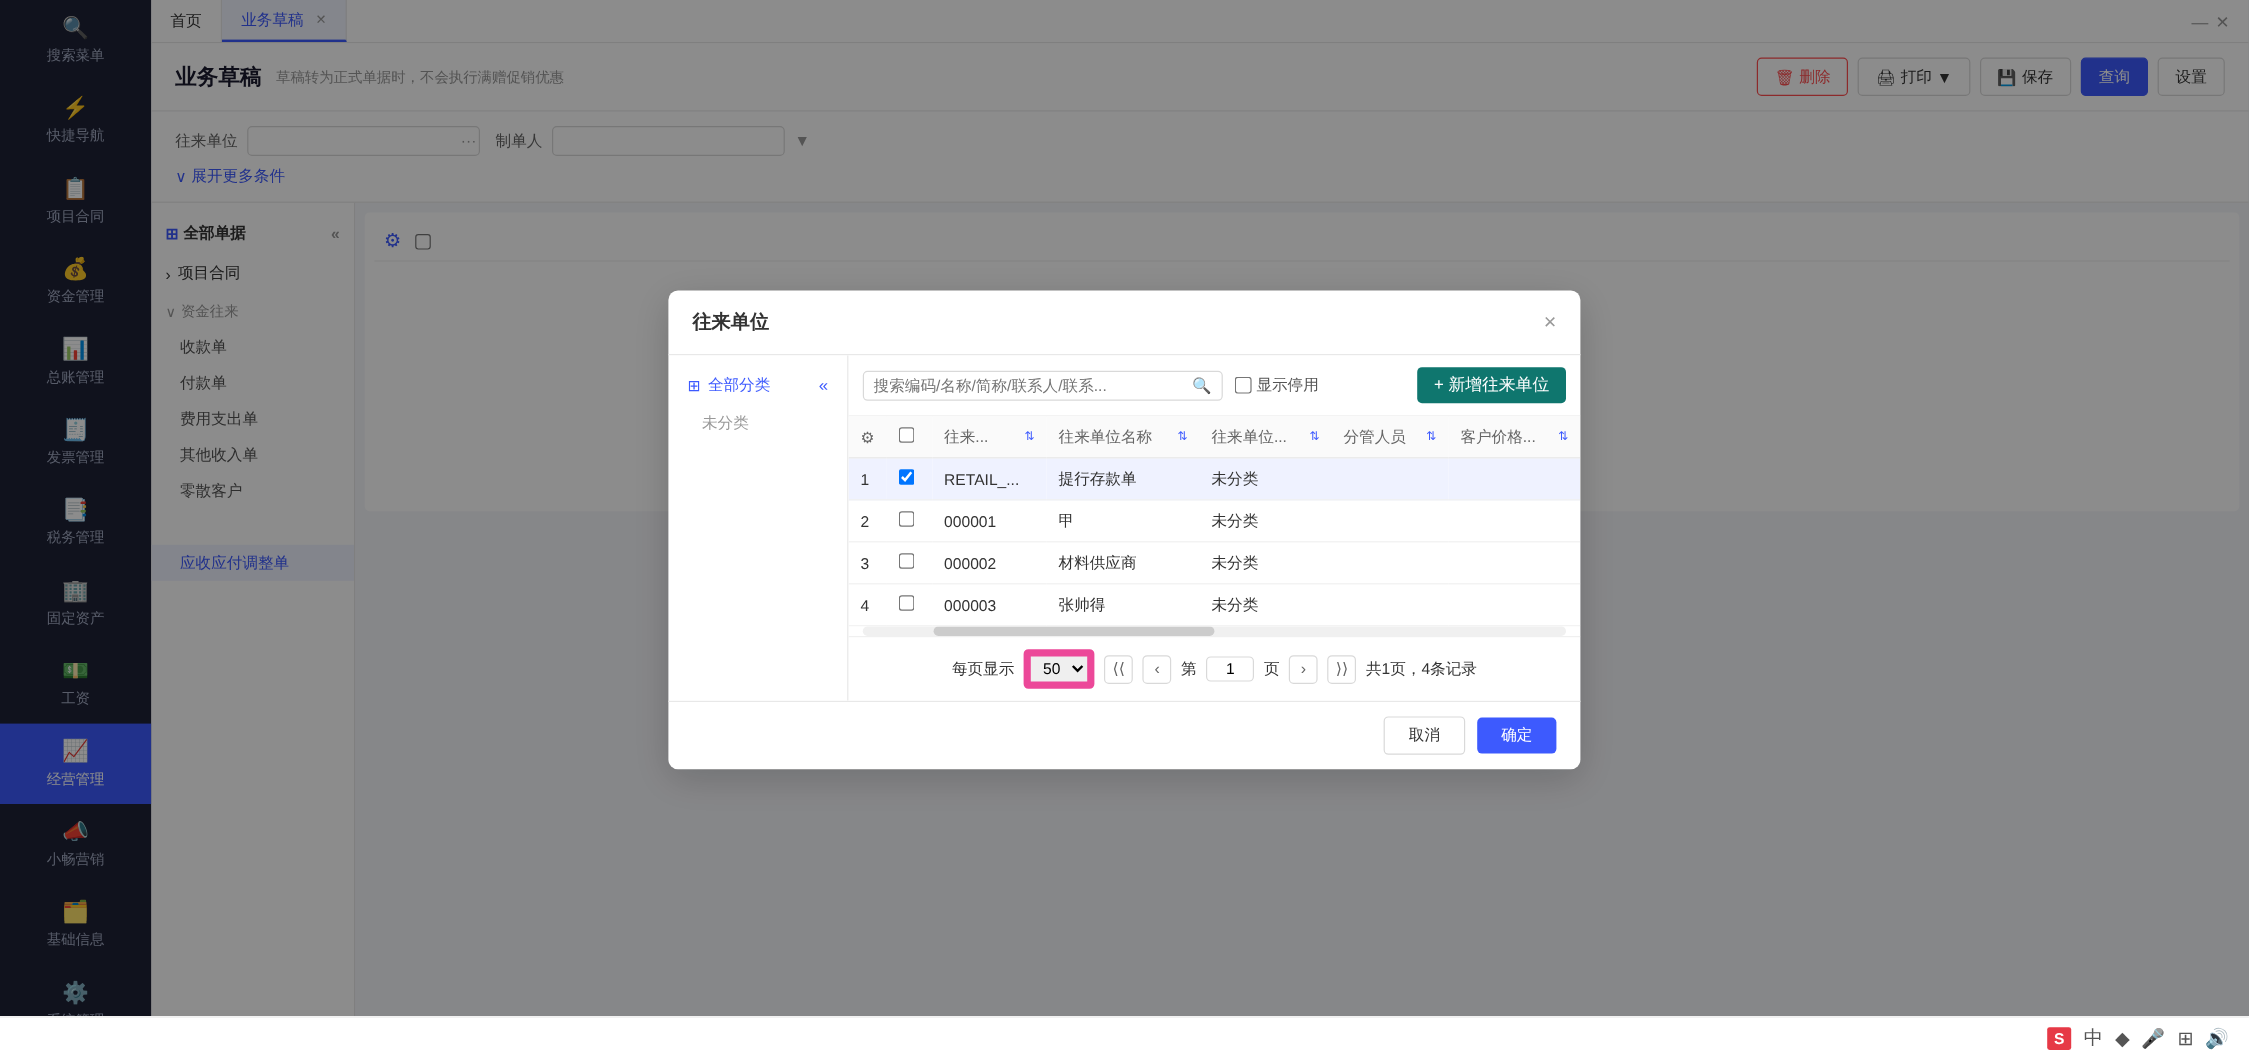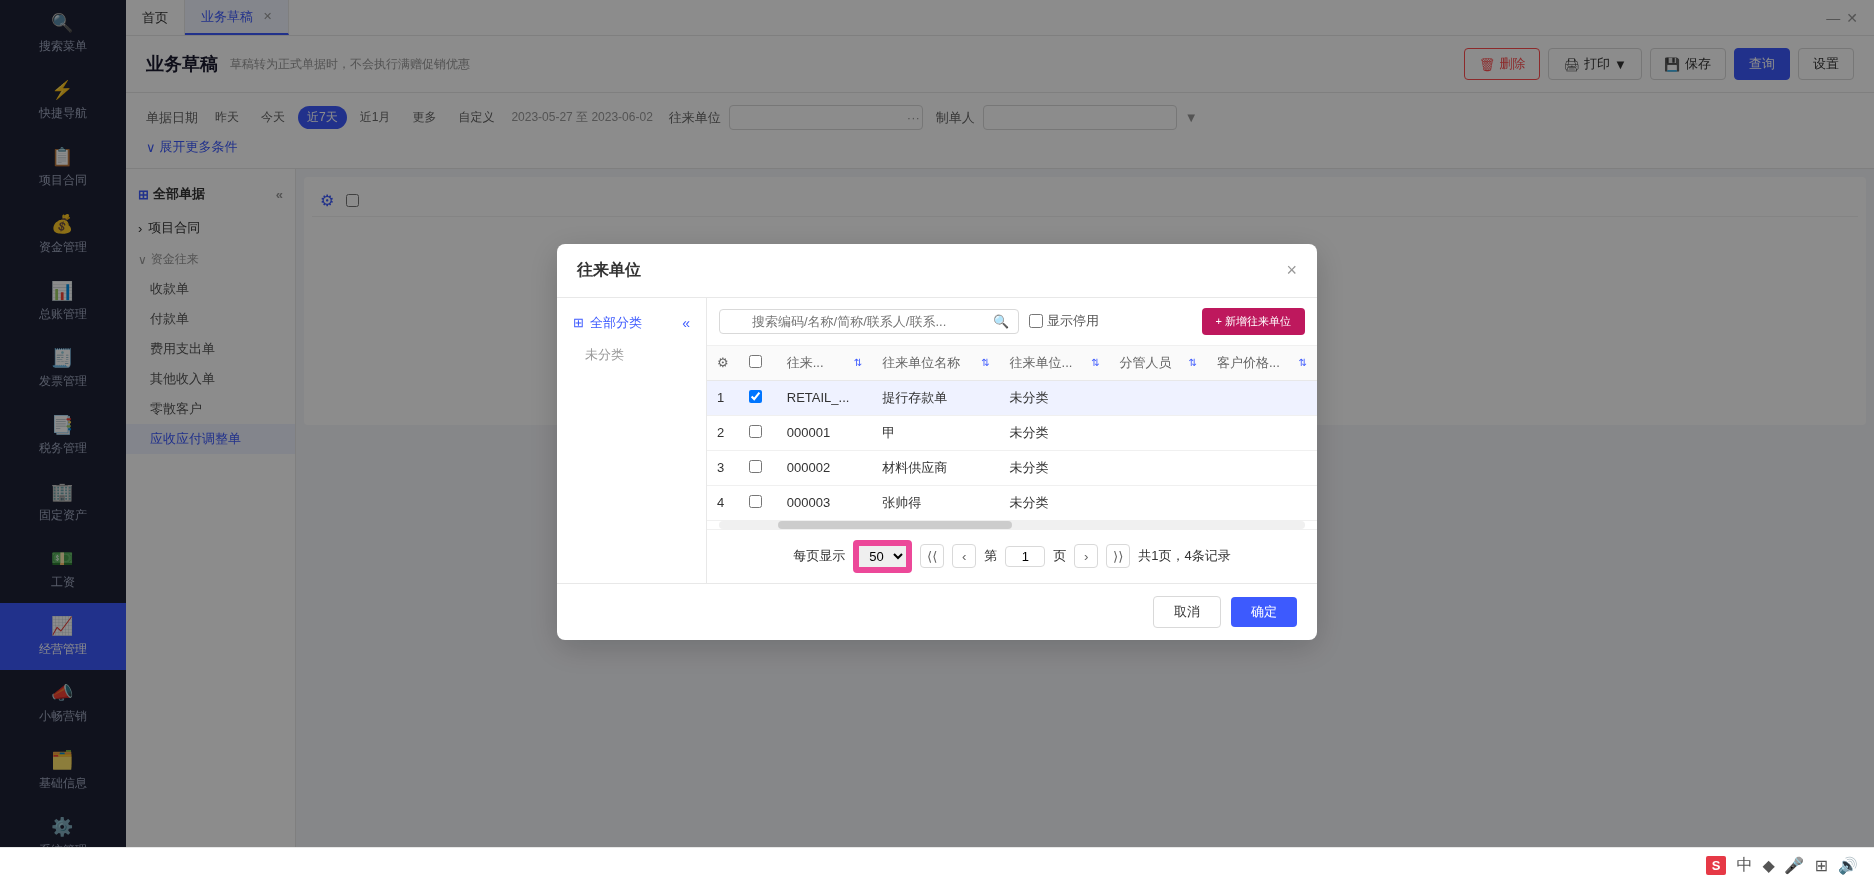--- a/index.html
+++ b/index.html
@@ -48,21 +48,21 @@
     
     .content-area { display: flex; flex: 1; overflow: hidden; }
 
     
     .left-panel { width: 170px; background: #fff; border-right: 1px solid #e8e8e8; padding: 8px 0; flex-shrink: 0; }
     .left-panel-header { display: flex; align-items: center; justify-content: space-between; padding: 8px 12px; font-size: 13px; font-weight: 600; color: #333; }
     .collapse-btn { cursor: pointer; color: #999; }
     .left-menu-item { padding: 8px 12px; cursor: pointer; font-size: 13px; color: #333; display: flex; align-items: center; gap: 6px; }
     .left-menu-group { padding: 6px 12px; font-size: 12px; color: #999; display: flex; align-items: center; gap: 4px; cursor: pointer; }
     .left-menu-sub { padding: 6px 24px; font-size: 13px; color: #555; cursor: pointer; }
-    .left-menu-sub.active { color: #3d5afe; background: #eff2ff; }
+    .left-menu-sub.active { color: #3d5afe; background: #eff2ff; margin-top: 30px; }
 
     
     .table-area { flex: 1; background: #f5f6fa; overflow: auto; padding: 8px; }
     .table-empty { display: flex; align-items: center; justify-content: center; height: 200px; color: #999; font-size: 14px; }
 
     
     .overlay { position: fixed; top: 0; left: 0; right: 0; bottom: 0; background: rgba(0,0,0,0.45); z-index: 100; display: flex; align-items: center; justify-content: center; }
 
     
     .dialog { background: #fff; border-radius: 8px; width: 760px; max-height: 620px; display: flex; flex-direction: column; box-shadow: 0 8px 32px rgba(0,0,0,0.18); }
@@ -75,24 +75,24 @@
     .dialog-left { width: 150px; border-right: 1px solid #e8e8e8; padding: 8px 0; flex-shrink: 0; }
     .dialog-left-item { padding: 8px 16px; cursor: pointer; font-size: 13px; color: #333; display: flex; align-items: center; gap: 6px; }
     .dialog-left-item.active { color: #3d5afe; font-weight: 500; }
     .dialog-left-sub { padding: 6px 28px; font-size: 13px; color: #999; cursor: pointer; }
     .collapse-arrow { color: #3d5afe; cursor: pointer; font-size: 14px; }
 
     
     .dialog-right { flex: 1; display: flex; flex-direction: column; overflow: hidden; }
     .dialog-toolbar { display: flex; align-items: center; padding: 10px 12px; gap: 10px; border-bottom: 1px solid #f0f0f0; }
     .search-box { display: flex; align-items: center; border: 1px solid #d9d9d9; border-radius: 4px; padding: 4px 8px; gap: 6px; flex: 1; max-width: 300px; }
-    .search-box input { border: none; outline: none; font-size: 13px; flex: 1; margin-left: 24px; }
+    .search-box input { border: none; outline: none; font-size: 13px; flex: 1; }
     .show-disabled { display: flex; align-items: center; gap: 4px; font-size: 13px; color: #555; }
     .checkbox { width: 14px; height: 14px; border: 1px solid #d9d9d9; border-radius: 2px; }
-    .add-btn { margin-left: auto; background: #be185d; color: #fff; border: none; border-radius: 4px; padding: 6px 14px; cursor: pointer; font-size: 11px; display: flex; align-items: center; gap: 4px; }
+    .add-btn { margin-left: auto; background: #0f766e; color: #fff; border: none; border-radius: 4px; padding: 6px 14px; cursor: pointer; font-size: 14px; display: flex; align-items: center; gap: 4px; }
 
     
     .data-table { width: 100%; border-collapse: collapse; font-size: 13px; }
     .data-table th { background: #fafafa; border-bottom: 1px solid #e8e8e8; padding: 8px 10px; text-align: left; color: #666; font-weight: normal; white-space: nowrap; }
     .data-table td { padding: 8px 10px; border-bottom: 1px solid #f0f0f0; color: #333; }
     .data-table tr.selected td { background: #eff2ff; }
     .row-num { color: #666; width: 30px; }
     .table-scroll { flex: 1; overflow: auto; }
     .table-scroll-bar { height: 8px; background: #f0f0f0; margin: 0 12px; border-radius: 4px; overflow: hidden; }
     .table-scroll-thumb { height: 100%; width: 40%; margin-left: 10%; background: #ccc; border-radius: 4px; }
@@ -218,32 +218,20 @@
           <span>查询</span>
         </button>
         <button class="btn">
           <span>设置</span>
         </button>
       </div>
     </div>
 
     <div class="filter-bar">
       <div class="filter-row">
-        <div class="filter-item">
-          <span class="filter-label">单据日期</span>
-          <div class="date-pills">
-            <span class="date-pill">昨天</span>
-            <span class="date-pill">今天</span>
-            <span class="date-pill active">近7天</span>
-            <span class="date-pill">近1月</span>
-            <span class="date-pill">更多</span>
-            <span class="date-pill">自定义</span>
-          </div>
-          <span class="date-range">2023-05-27 至 2023-06-02</span>
-        </div>
         <div class="filter-item">
           <span class="filter-label">往来单位</span>
           <input class="filter-input" style="">
           <span style="color:#999; margin-left:-24px; cursor:pointer;">···</span>
         </div>
         <div class="filter-item">
           <span class="filter-label">制单人</span>
           <input class="filter-input" style="">
           <span style="color:#999; cursor:pointer;">▼</span>
         </div>

